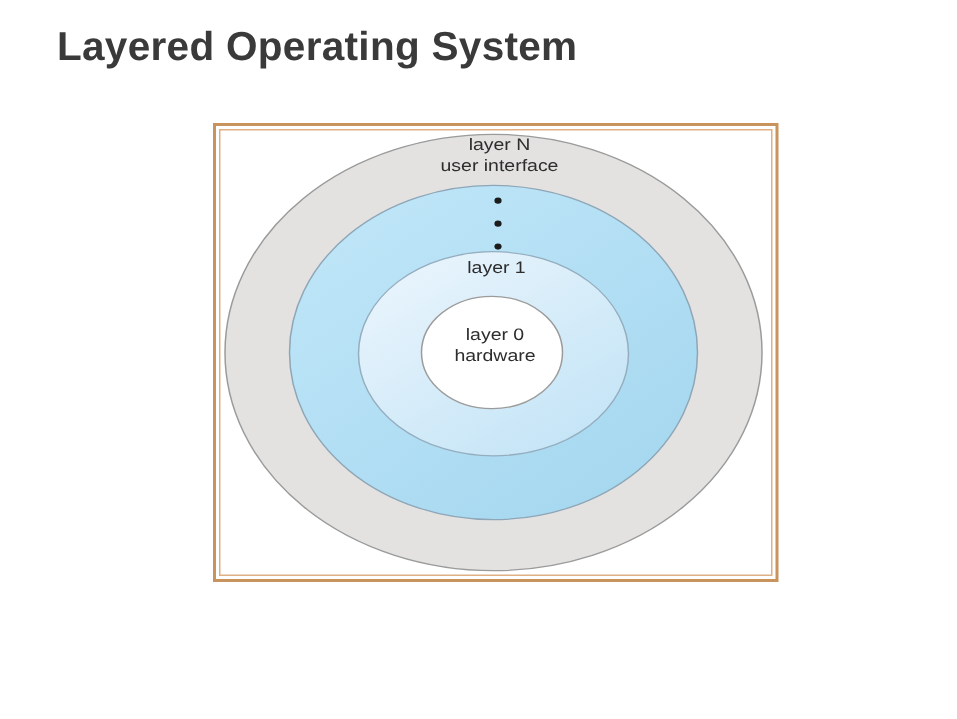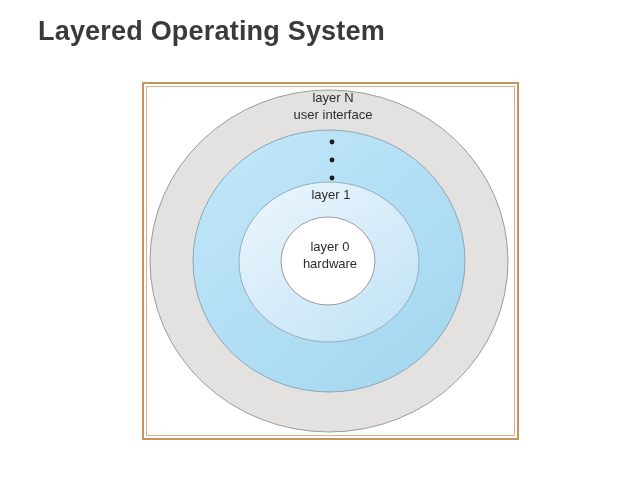--- a/index.html
+++ b/index.html
@@ -25,21 +25,21 @@
     letter-spacing: 0.2px;
     color: #3a3a3a;
     font-family: "Liberation Sans", sans-serif;
     white-space: nowrap;
   }
   .frame {
     position: absolute;
     left: 142px;
     top: 82px;
     width: 377px;
-    height: 358px;
+    height: 306px;
     box-sizing: border-box;
     border: 2px solid #c9935e;
     padding: 2px;
     background: #ffffff;
   }
   .frame-inner {
     box-sizing: border-box;
     width: 100%;
     height: 100%;
     border: 1px solid #dfb084;

